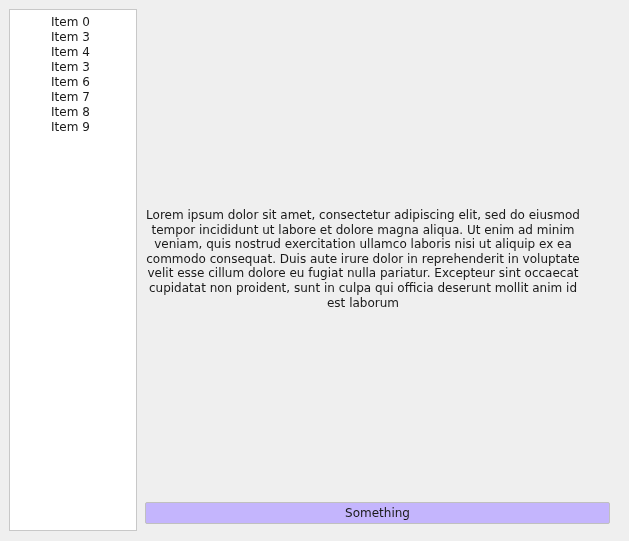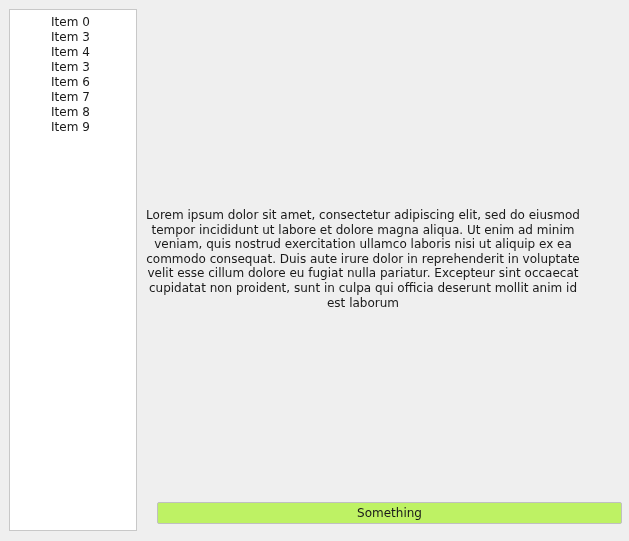--- a/index.html
+++ b/index.html
@@ -64,32 +64,31 @@
     line-height: 14.6px;
     color: #1a1a1a;
     text-align: center;
   }
   .bottom-button {
     position: absolute;
     left: 0;
     top: 493px;
     width: 465px;
     height: 22px;
-    background: #bef264;
+    background: #c4b5fd;
     border: 1px solid #c0c0c0;
     border-radius: 2px;
     box-sizing: border-box;
     font-family: "DejaVu Sans", sans-serif;
     font-size: 12px;
     color: #1a1a1a;
     text-align: center;
     line-height: 20px;
     padding: 0;
     cursor: default;
-    margin-left: 12px;
   }
 </style>
 </head>
 <body>
 
 <div class="app-window">
 
   <div class="list-panel">
     <ul class="list-items">
       <li class="list-item">Item 0</li>

